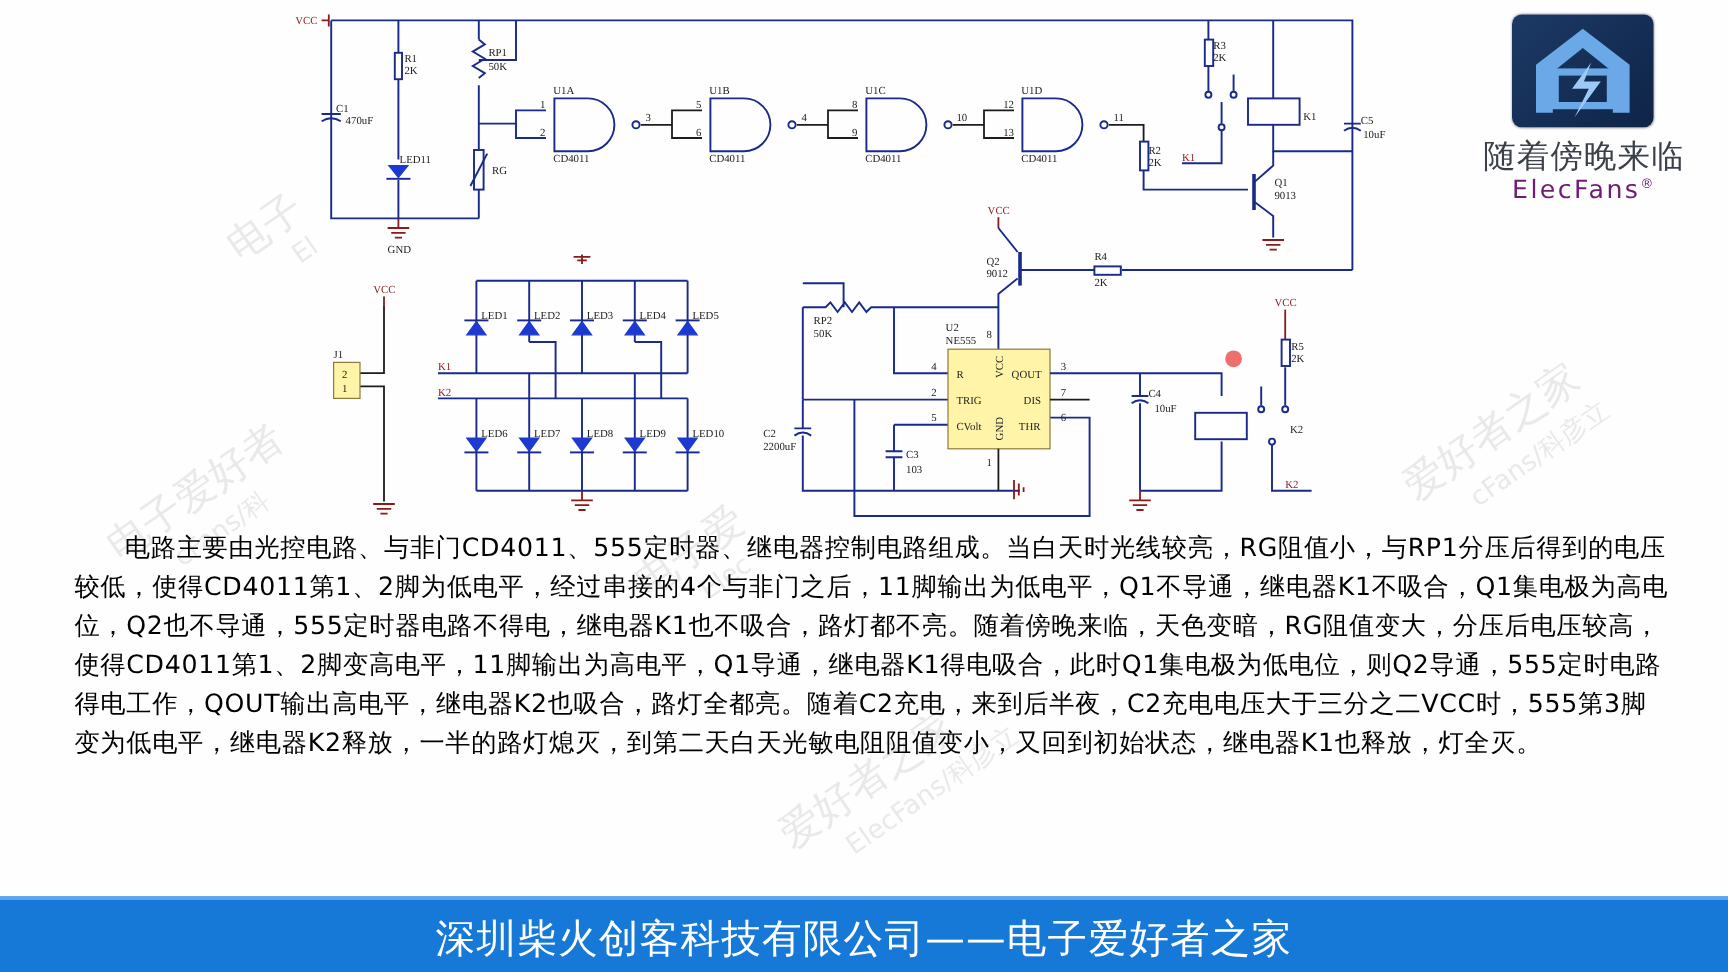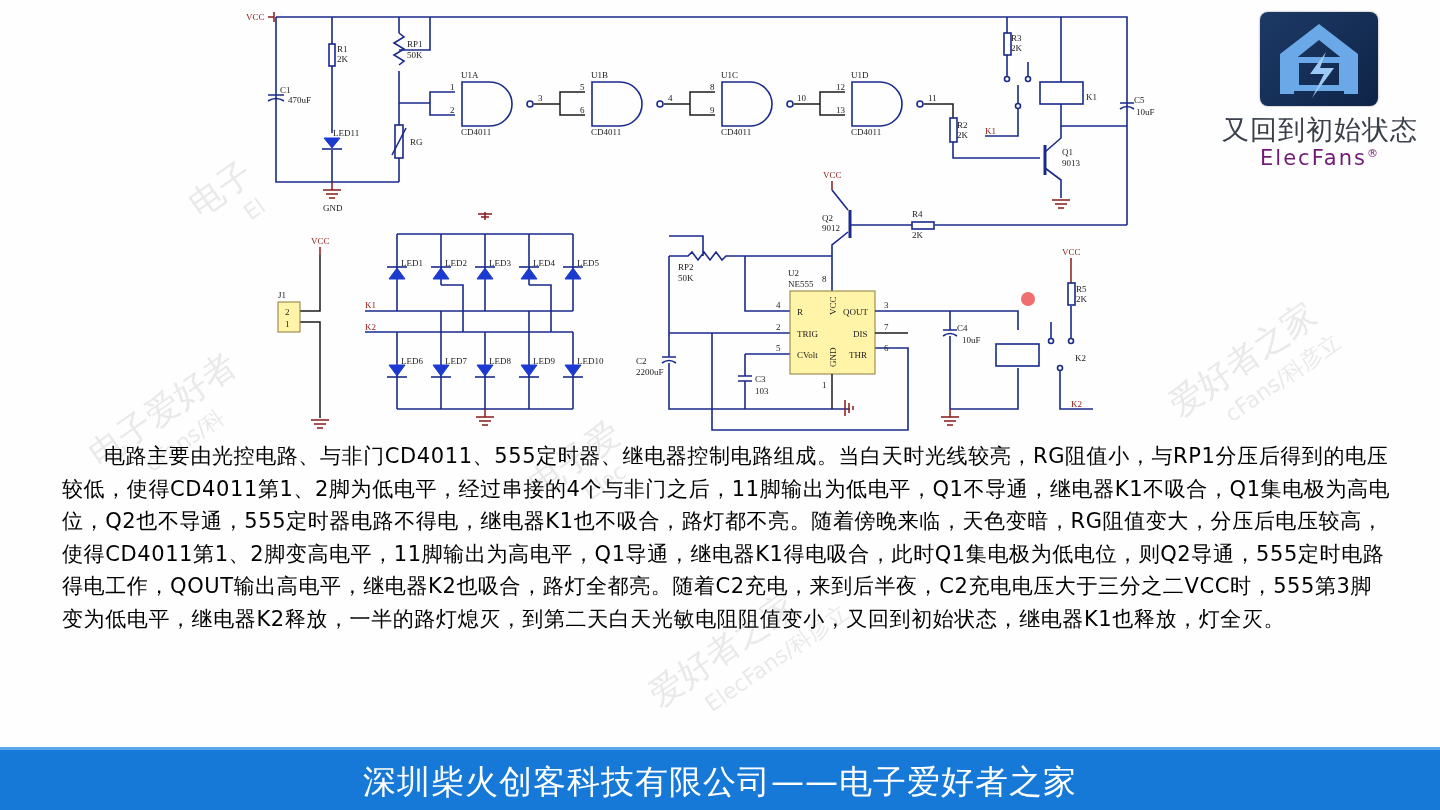--- a/index.html
+++ b/index.html
@@ -272,21 +272,21 @@
 </svg>
 
 <div id="logo">
   <div id="logo-box">
     <svg width="118" height="94" viewBox="0 0 118 94">
       <path d="M20 82 V42 L59 12 L98 42 V82 H84 V48 L59 28 L34 48 V82 Z" fill="#6aa8e8"></path>
       <rect x="36" y="48" width="46" height="28" fill="none" stroke="#6aa8e8" stroke-width="6"></rect>
       <path d="M66 40 L50 62 H64 L52 86 L74 56 H60 Z" fill="#9cc9f5"></path>
     </svg>
   </div>
-  <div id="logo-cn">又回到初始状态</div>
+  <div id="logo-cn">随着傍晚来临</div>
   <div id="logo-en"><span>ElecFans</span><sup>®</sup></div>
 </div>
 
 <div id="para">
   <p>电路主要由光控电路、与非门CD4011、555定时器、继电器控制电路组成。当白天时光线较亮，RG阻值小，与RP1分压后得到的电压较低，使得CD4011第1、2脚为低电平，经过串接的4个与非门之后，11脚输出为低电平，Q1不导通，继电器K1不吸合，Q1集电极为高电位，Q2也不导通，555定时器电路不得电，继电器K1也不吸合，路灯都不亮。随着傍晚来临，天色变暗，RG阻值变大，分压后电压较高，使得CD4011第1、2脚变高电平，11脚输出为高电平，Q1导通，继电器K1得电吸合，此时Q1集电极为低电位，则Q2导通，555定时电路得电工作，QOUT输出高电平，继电器K2也吸合，路灯全都亮。随着C2充电，来到后半夜，C2充电电压大于三分之二VCC时，555第3脚变为低电平，继电器K2释放，一半的路灯熄灭，到第二天白天光敏电阻阻值变小，又回到初始状态，继电器K1也释放，灯全灭。</p>
 </div>
 
 <div id="banner">深圳柴火创客科技有限公司——电子爱好者之家</div>
 
 </body></html>

